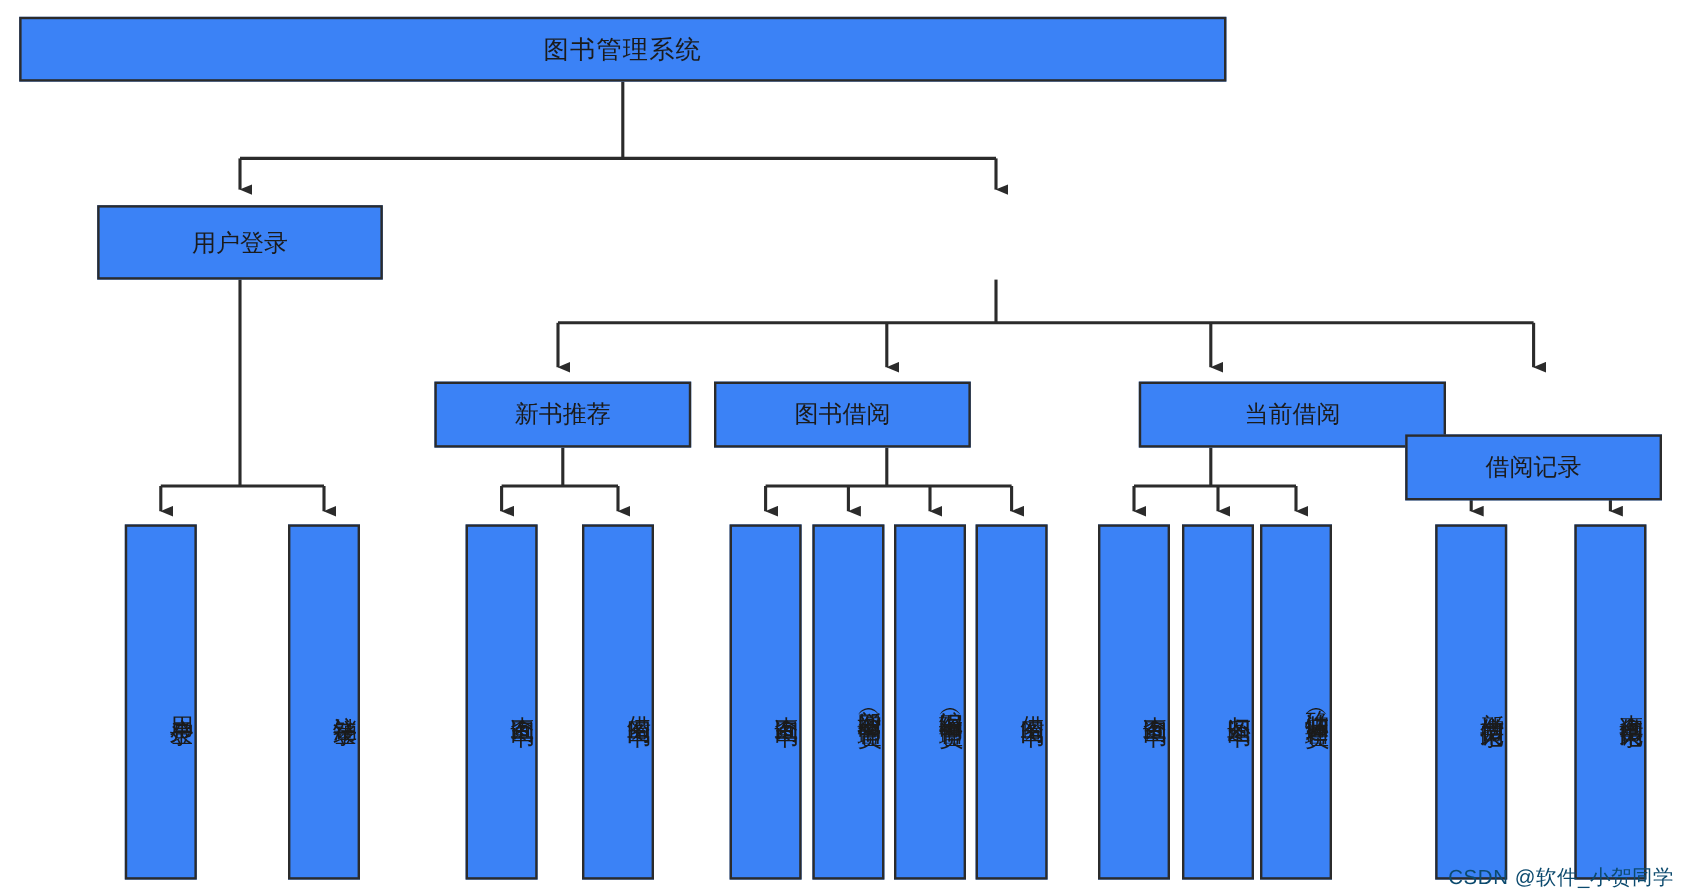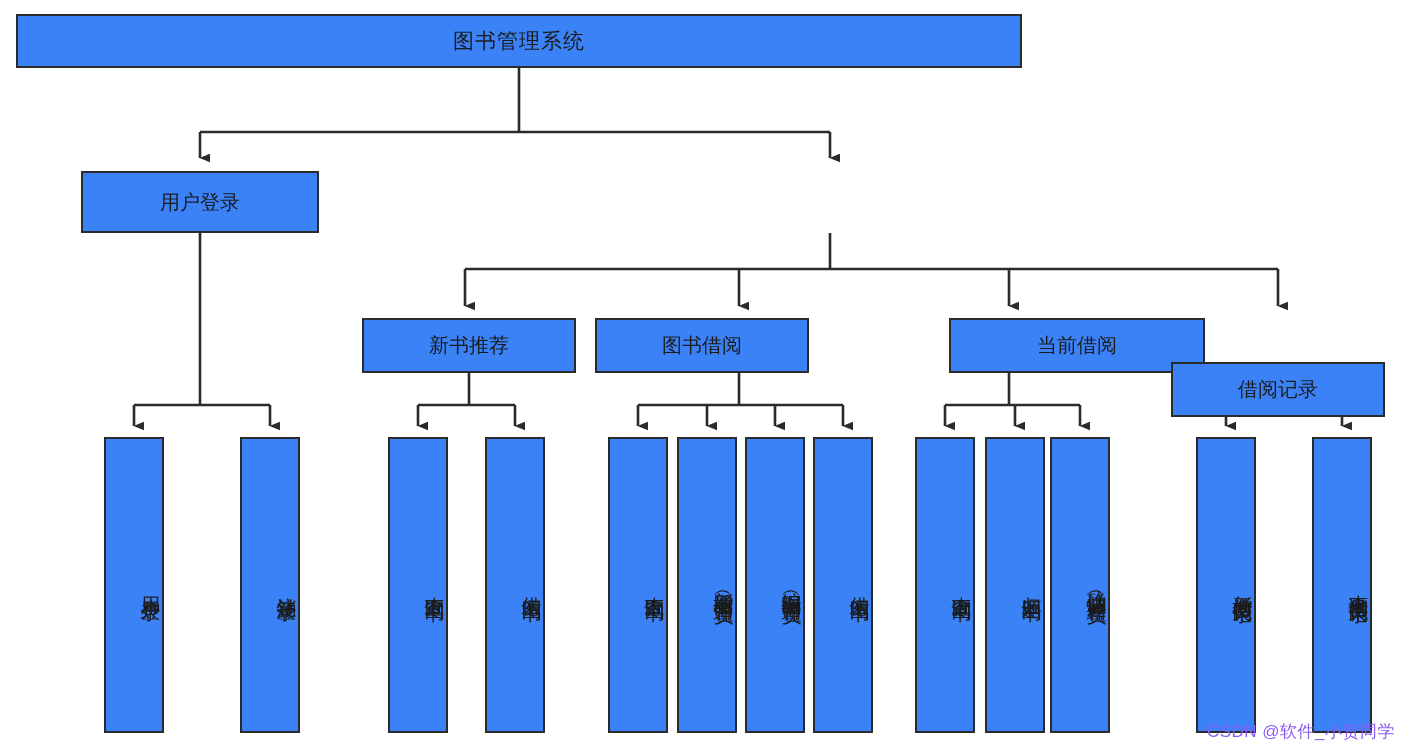--- a/index.html
+++ b/index.html
@@ -41,21 +41,21 @@
     writing-mode:vertical-rl;
     text-orientation:upright;
     white-space:normal;
     max-height:282px;
   }
   .watermark{
     position:absolute;
     right:10px;
     bottom:4px;
     font-size:17px;
-    color:#8b5cf6;
+    color:#0c4a6e;
     letter-spacing:.5px;
     z-index:5;
     white-space:nowrap;
   }
 </style>
 </head>
 <body>
 
 <div id="canvas">
 

